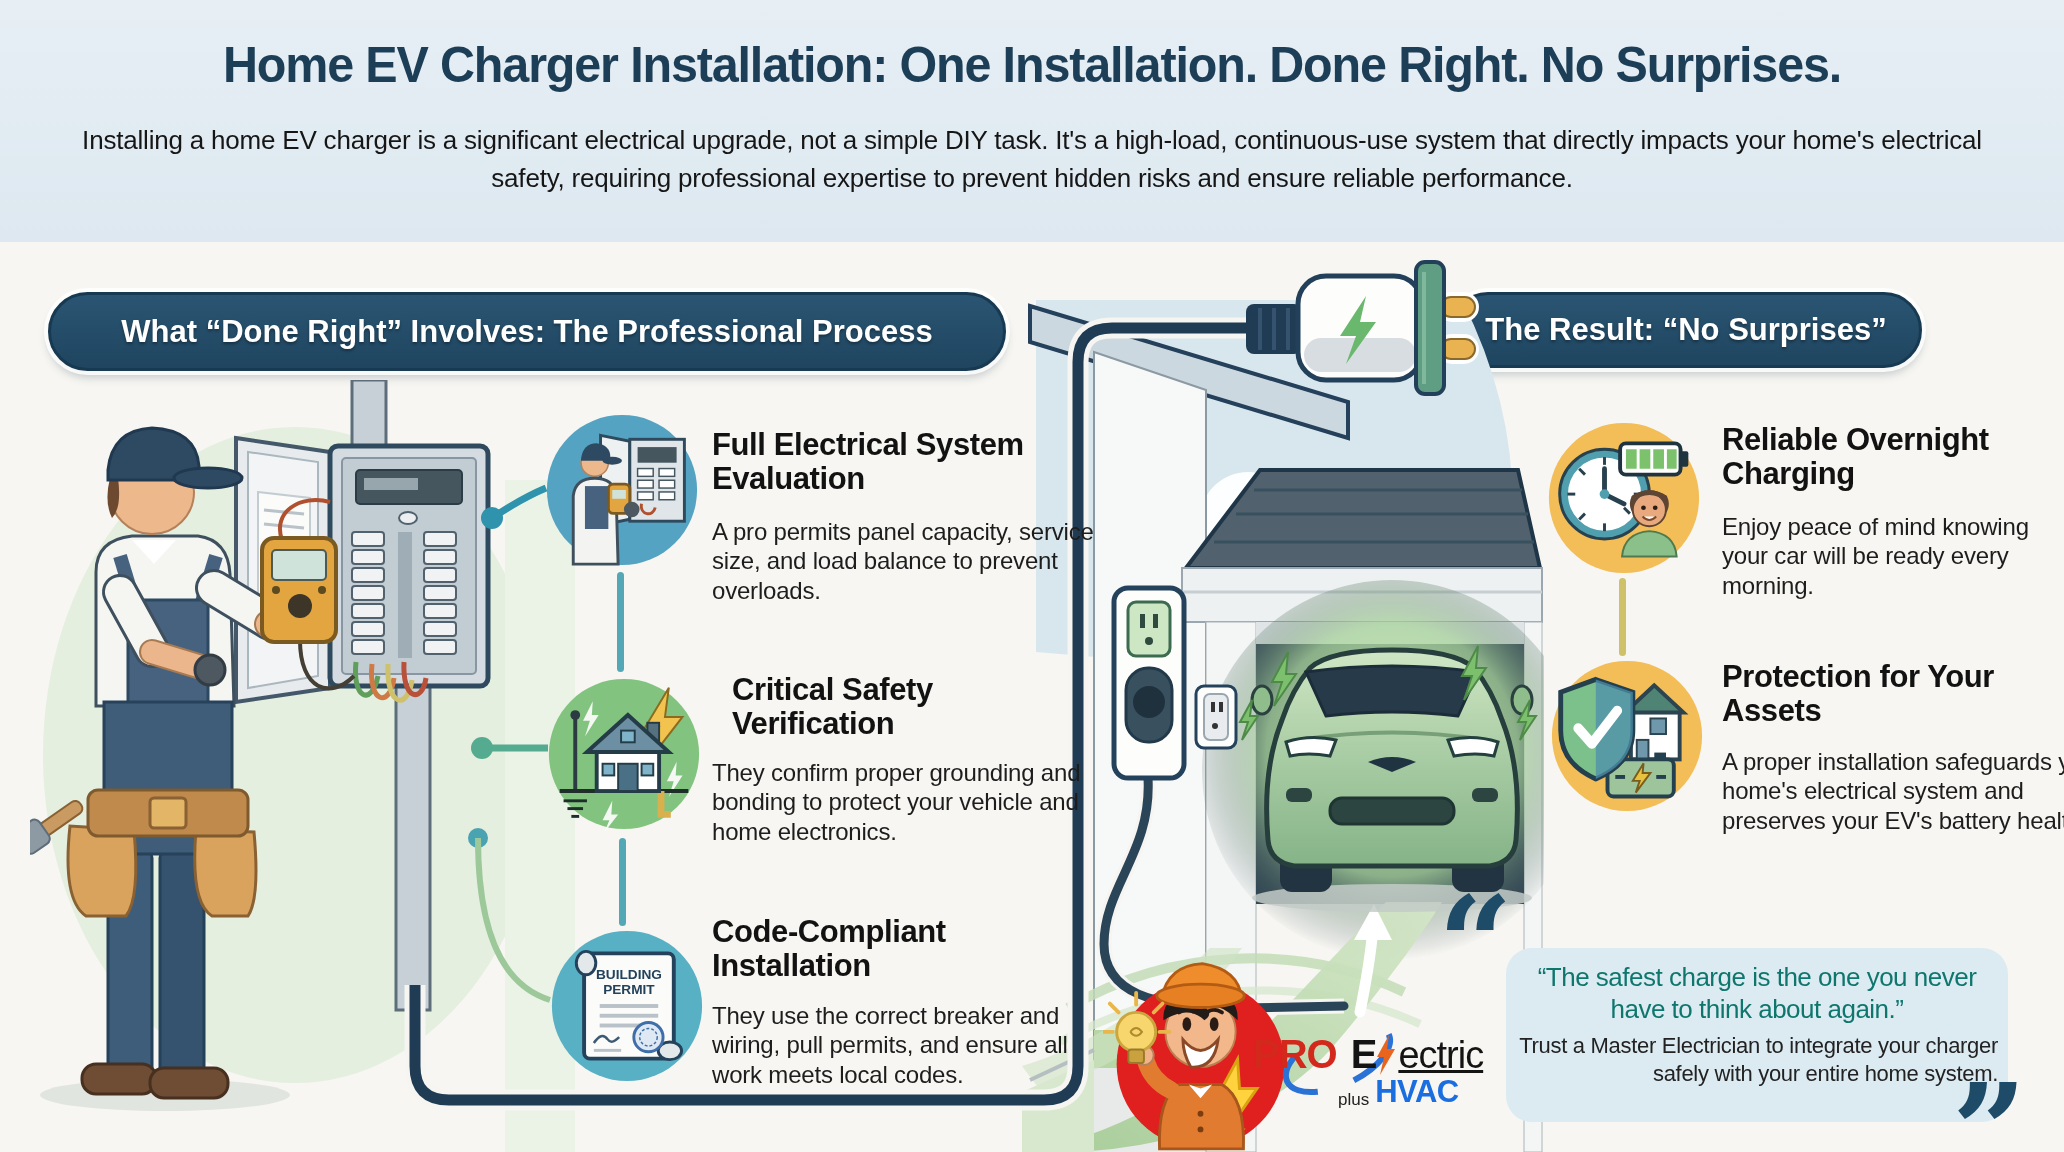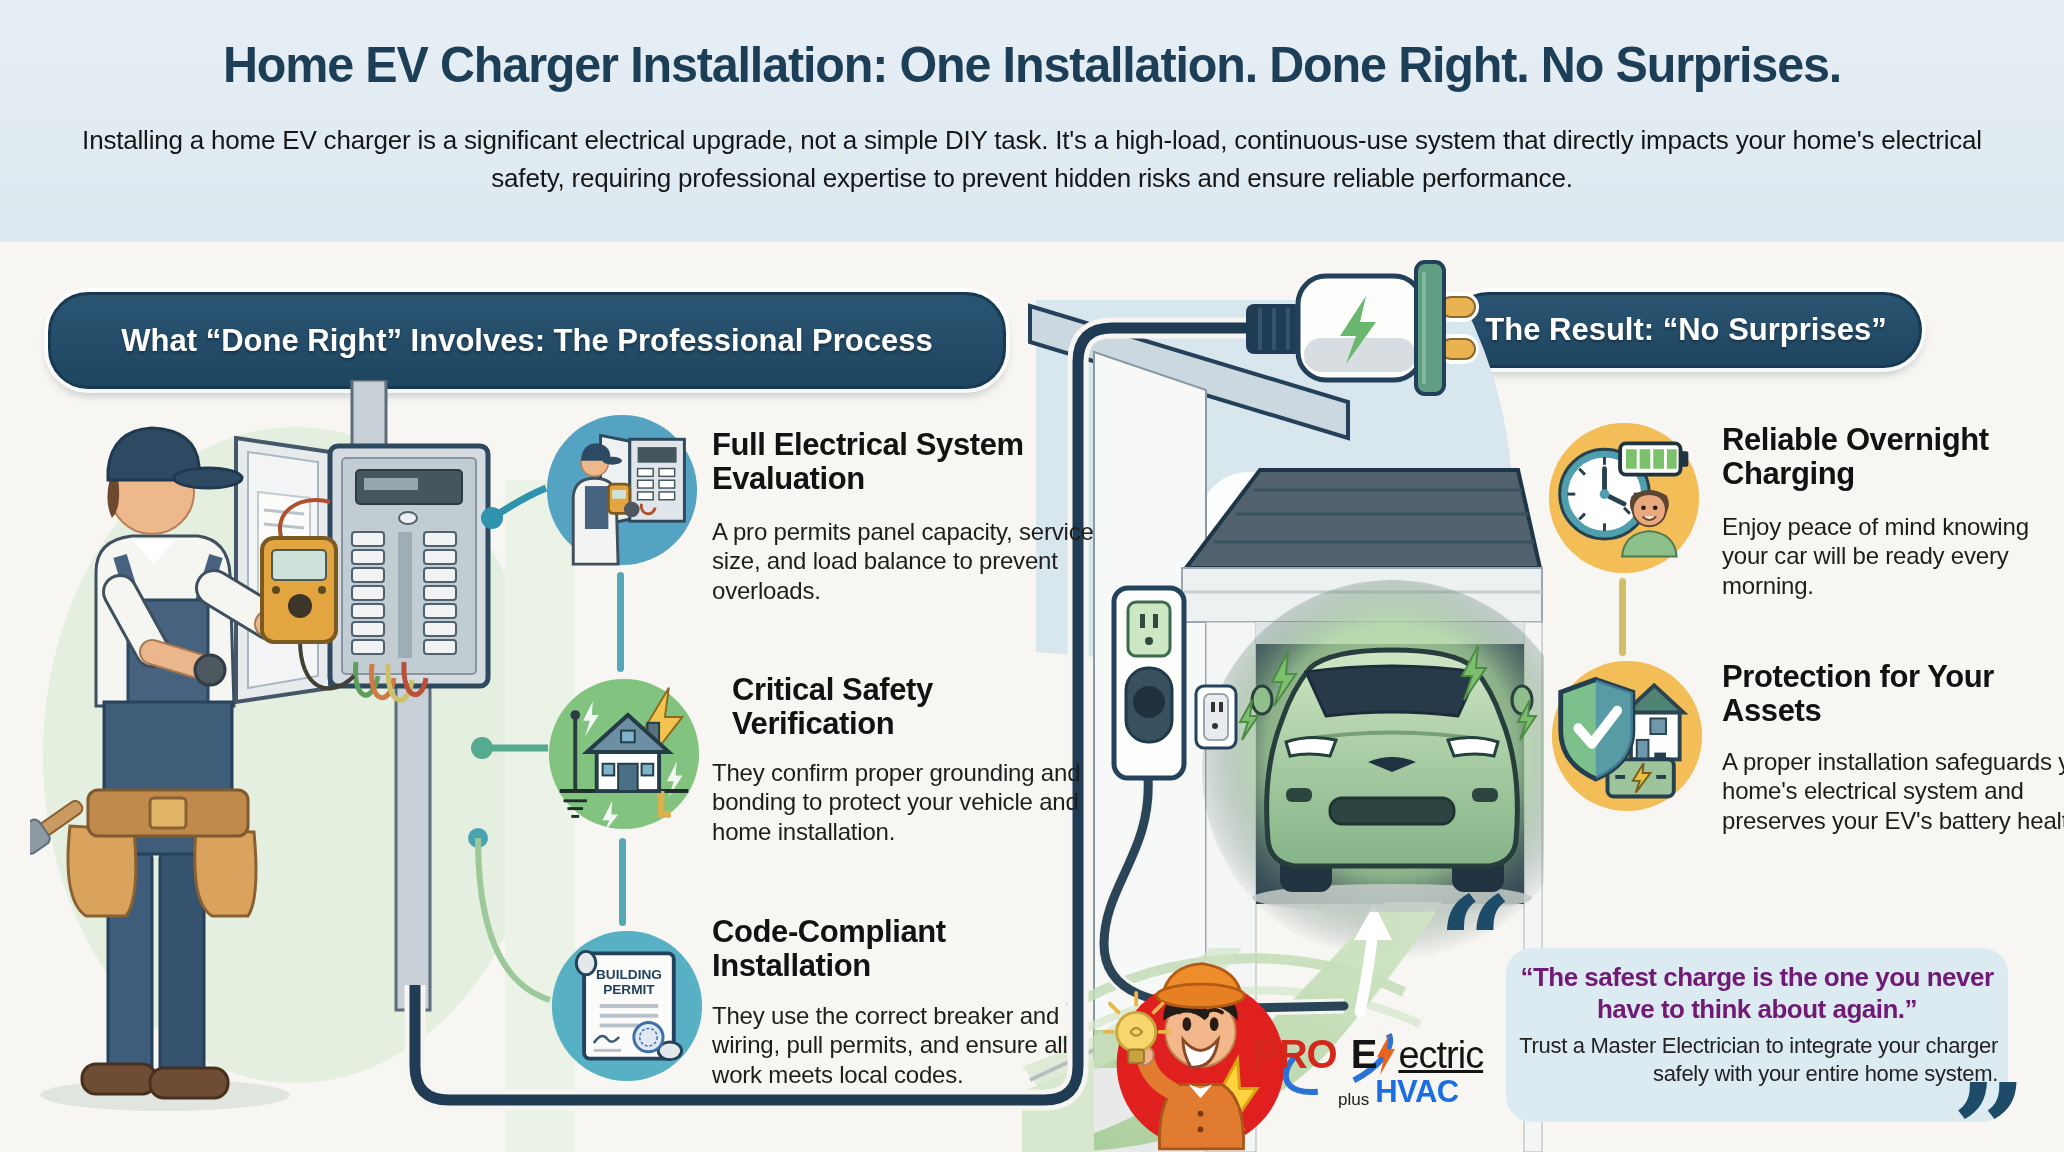--- a/index.html
+++ b/index.html
@@ -16,21 +16,21 @@
     transform:scaleX(.97);}
   .page-subtitle{left:42px;top:122px;width:1980px;text-align:center;
     font-size:26px;line-height:1.45;letter-spacing:-0.2px;color:#161616;}
 
   
   .banner{background:linear-gradient(180deg,#2a5572 0%,#1f4560 100%);
     border:3px solid #173a52;border-radius:40px;color:#fff;font-weight:bold;
     display:flex;align-items:center;justify-content:center;white-space:nowrap;
     box-shadow:0 0 0 4px rgba(255,255,255,.85),0 6px 10px rgba(25,50,70,.25);
     text-shadow:0 2px 3px rgba(0,0,0,.35);}
-  .banner-left{left:48px;top:292px;width:958px;height:97px;font-size:31px;}
+  .banner-left{left:48px;top:292px;width:958px;height:79px;font-size:31px;}
   .banner-right{left:1450px;top:292px;width:472px;height:76px;font-size:31px;}
 
   
   .item-title{font-weight:bold;font-size:31px;line-height:1.1;letter-spacing:-0.4px;color:#121212;}
   .item-desc{font-size:24px;line-height:1.22;letter-spacing:-0.2px;color:#1d1d1d;}
   .t1{left:712px;top:428px;width:352px;}
   .d1{left:712px;top:517px;width:392px;}
   .t2{left:712px;top:673px;width:352px;margin-left:20px;}
   .d2{left:712px;top:758px;width:400px;}
   .t3{left:712px;top:915px;width:362px;}
@@ -49,21 +49,21 @@
 
   .vconn{width:7px;border-radius:4px;}
   .c1{left:617px;top:572px;height:100px;background:#54a7b5;}
   .c2{left:619px;top:838px;height:88px;background:#54a7b5;}
   .c3{left:1619px;top:578px;height:78px;background:#cfc06a;}
 
   
   .quote-panel{left:1506px;top:948px;width:502px;height:174px;border-radius:26px;
     background:#dcebf2;}
   .quote-text{left:1516px;top:962px;width:482px;text-align:center;
-    font-size:26px;font-weight:bold;line-height:1.22;letter-spacing:-0.5px;color:#701a75;}
+    font-size:26px;font-weight:normal;line-height:1.22;letter-spacing:-0.5px;color:#0f766e;}
   .quote-sub{left:1516px;top:1032px;width:482px;text-align:right;
     font-size:22px;line-height:1.25;letter-spacing:-0.3px;color:#222;}
   .qmark{font-family:"DejaVu Serif",serif;font-weight:bold;color:#1d4b68;
     font-size:130px;line-height:.6;}
   .q-open{left:1438px;top:905px;}
   .q-close{left:1952px;top:1092px;}
 
   
   .logo-line{left:1253px;top:1032px;display:flex;align-items:flex-end;
     font-weight:bold;letter-spacing:-1px;}
@@ -343,21 +343,21 @@
       <rect x="104" y="48" width="12" height="20" fill="#55707f" stroke="#243c47" stroke-width="2"></rect>
       <rect x="52" y="74" width="64" height="44" fill="#fff" stroke="#243c47" stroke-width="4"></rect>
       <polygon points="42,78 84,40 126,78" fill="#6c8fa3" stroke="#243c47" stroke-width="4"></polygon>
       <rect x="77" y="56" width="14" height="12" fill="#7fb3c9" stroke="#243c47" stroke-width="2"></rect>
       <rect x="74" y="90" width="20" height="28" fill="#4a7086" stroke="#243c47" stroke-width="2"></rect>
       <rect x="58" y="90" width="12" height="12" fill="#7fb3c9" stroke="#243c47" stroke-width="2"></rect>
       <rect x="98" y="90" width="12" height="12" fill="#7fb3c9" stroke="#243c47" stroke-width="2"></rect>
     </svg>
   </div>
   <div class="abs item-title t2">Critical Safety Verification</div>
-  <div class="abs item-desc d2">They confirm proper grounding and bonding to protect your vehicle and home installation.</div>
+  <div class="abs item-desc d2">They confirm proper grounding and bonding to protect your vehicle and home electronics.</div>
   <div class="abs vconn c2"></div>
 
   <div class="abs icon-wrap i3">
     <svg width="156" height="156" viewBox="0 0 160 160">
       <circle cx="80" cy="80" r="77" fill="#58b0c4"></circle>
       <rect x="36" y="26" width="92" height="108" rx="6" fill="#fbfbf9" stroke="#24425c" stroke-width="4"></rect>
       <ellipse cx="38" cy="36" rx="10" ry="12" fill="#e3e8ea" stroke="#24425c" stroke-width="3"></ellipse>
       <ellipse cx="124" cy="126" rx="12" ry="9" fill="#e3e8ea" stroke="#24425c" stroke-width="3"></ellipse>
       <text x="82" y="52" text-anchor="middle" font-size="14" font-weight="bold" fill="#24425c" font-family="Liberation Sans, sans-serif">BUILDING</text>
       <text x="82" y="68" text-anchor="middle" font-size="14" font-weight="bold" fill="#24425c" font-family="Liberation Sans, sans-serif">PERMIT</text>

